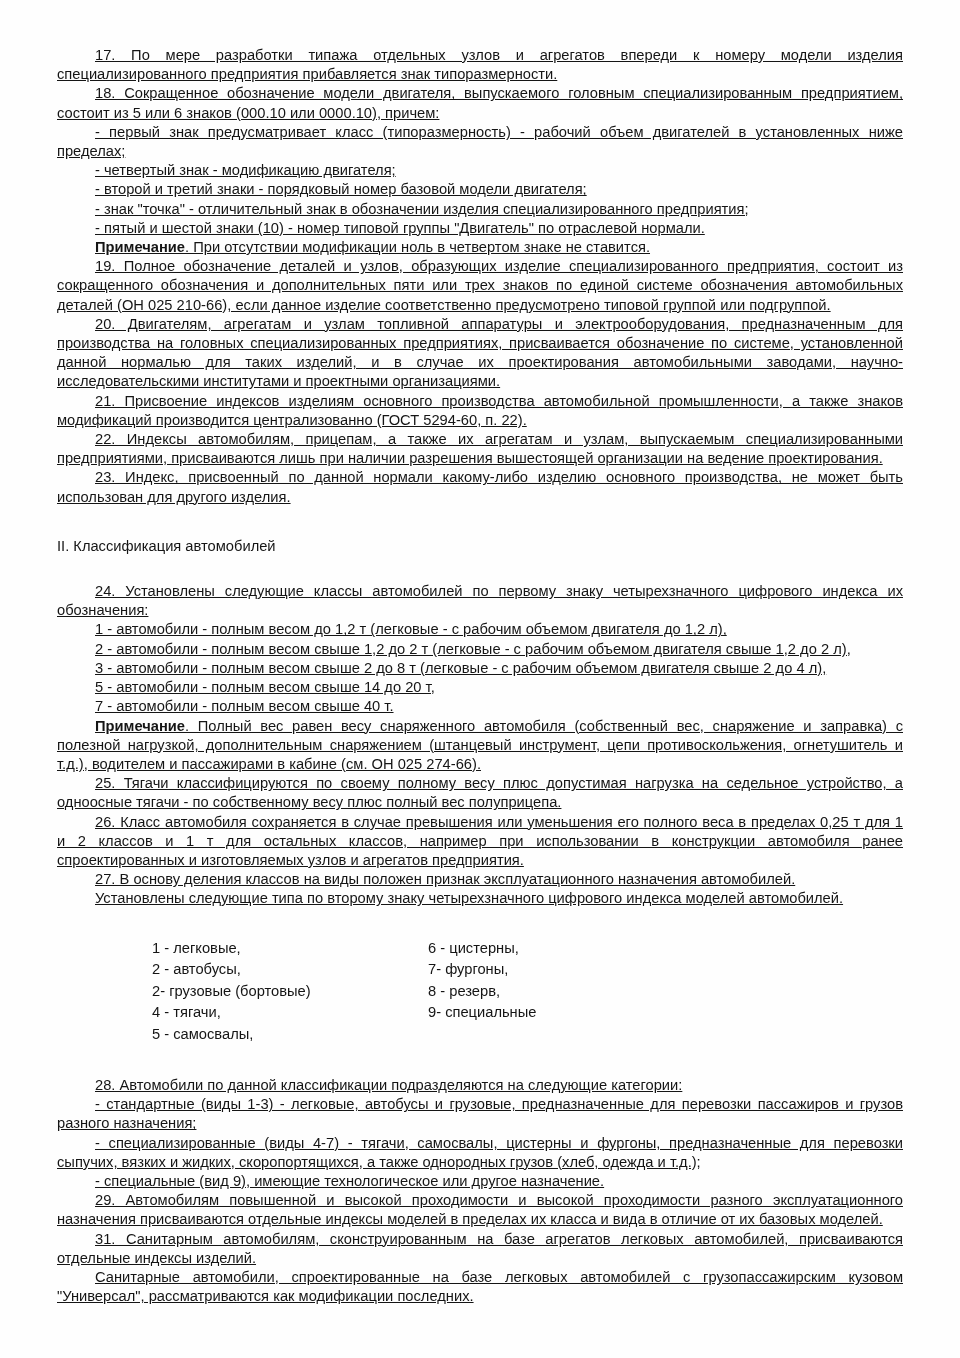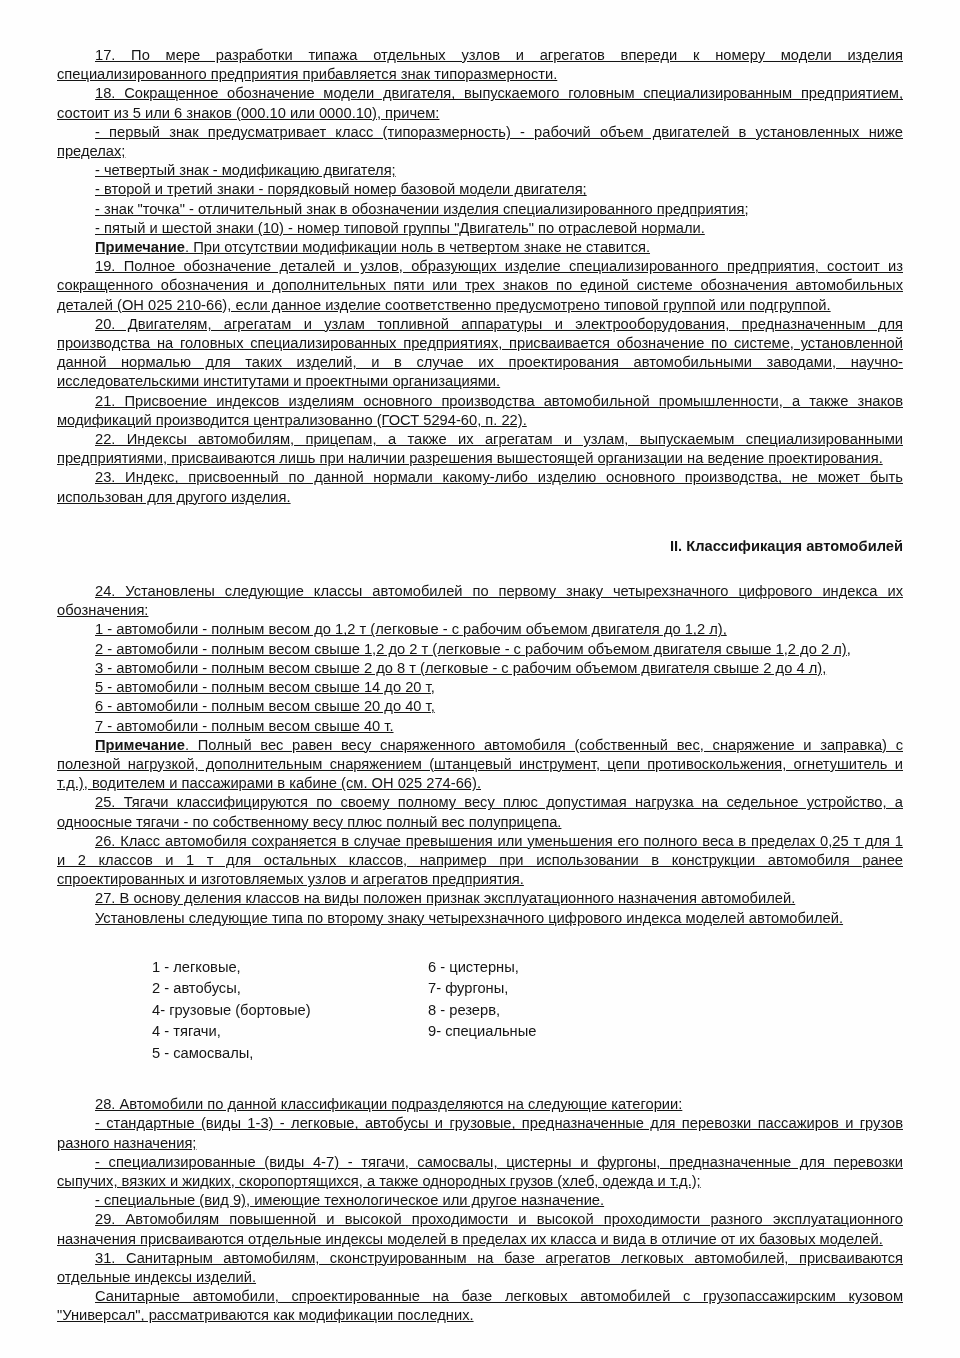--- a/index.html
+++ b/index.html
@@ -21,22 +21,22 @@
   }
   .para {
     margin: 0;
     text-align: justify;
     text-decoration: underline;
   }
   .para.indent {
     text-indent: 38px;
   }
   .heading {
-    text-align: right;
-    font-weight: 700;
+    text-align: left;
+    font-weight: 400;
     margin: 30px 0 26px 0;
   }
   .columns {
     display: flex;
     margin: 22px 0 24px 0;
   }
   .columns .col {
     list-style: none;
     margin: 7px;
     padding: 0;
@@ -71,32 +71,31 @@
     <p class="para indent">20. Двигателям, агрегатам и узлам топливной аппаратуры и электрооборудования, предназначенным для производства на головных специализированных предприятиях, присваивается обозначение по системе, установленной данной нормалью для таких изделий, и в случае их проектирования автомобильными заводами, научно-исследовательскими институтами и проектными организациями.</p>
     <p class="para indent">21. Присвоение индексов изделиям основного производства автомобильной промышленности, а также знаков модификаций производится централизованно (ГОСТ 5294-60, п. 22).</p>
     <p class="para indent">22. Индексы автомобилям, прицепам, а также их агрегатам и узлам, выпускаемым специализированными предприятиями, присваиваются лишь при наличии разрешения вышестоящей организации на ведение проектирования.</p>
     <p class="para indent">23. Индекс, присвоенный по данной нормали какому-либо изделию основного производства, не может быть использован для другого изделия.</p>
     <div class="heading">II. Классификация автомобилей</div>
     <p class="para indent">24. Установлены следующие классы автомобилей по первому знаку четырехзначного цифрового индекса их обозначения:</p>
     <p class="para indent">1 - автомобили - полным весом до 1,2 т (легковые - с рабочим объемом двигателя до 1,2 л),</p>
     <p class="para indent">2 - автомобили - полным весом свыше 1,2 до 2 т (легковые - с рабочим объемом двигателя свыше 1,2 до 2 л),</p>
     <p class="para indent">3 - автомобили - полным весом свыше 2 до 8 т (легковые - с рабочим объемом двигателя свыше 2 до 4 л),</p>
     <p class="para indent">5 - автомобили - полным весом свыше 14 до 20 т,</p>
-    <p class="para indent">6 - автомобили - полным весом свыше 20 до 40 т,</p>
     <p class="para indent">7 - автомобили - полным весом свыше 40 т.</p>
     <p class="para indent"><b class="note-label">Примечание</b>. Полный вес равен весу снаряженного автомобиля (собственный вес, снаряжение и заправка) с полезной нагрузкой, дополнительным снаряжением (штанцевый инструмент, цепи противоскольжения, огнетушитель и т.д.), водителем и пассажирами в кабине (см. ОН 025 274-66).</p>
     <p class="para indent">25. Тягачи классифицируются по своему полному весу плюс допустимая нагрузка на седельное устройство, а одноосные тягачи - по собственному весу плюс полный вес полуприцепа.</p>
     <p class="para indent">26. Класс автомобиля сохраняется в случае превышения или уменьшения его полного веса в пределах 0,25 т для 1 и 2 классов и 1 т для остальных классов, например при использовании в конструкции автомобиля ранее спроектированных и изготовляемых узлов и агрегатов предприятия.</p>
     <p class="para indent">27. В основу деления классов на виды положен признак эксплуатационного назначения автомобилей.</p>
     <p class="para indent">Установлены следующие типа по второму знаку четырехзначного цифрового индекса моделей автомобилей.</p>
     <div class="columns">
       <ul class="col left">
         <li>1 - легковые,</li>
         <li>2 - автобусы,</li>
-        <li>4- грузовые (бортовые)</li>
+        <li>2- грузовые (бортовые)</li>
         <li>4 - тягачи,</li>
         <li>5 - самосвалы,</li>
       </ul>
       <ul class="col right">
         <li>6 - цистерны,</li>
         <li>7- фургоны,</li>
         <li>8 - резерв,</li>
         <li>9- специальные</li>
       </ul>
     </div>

